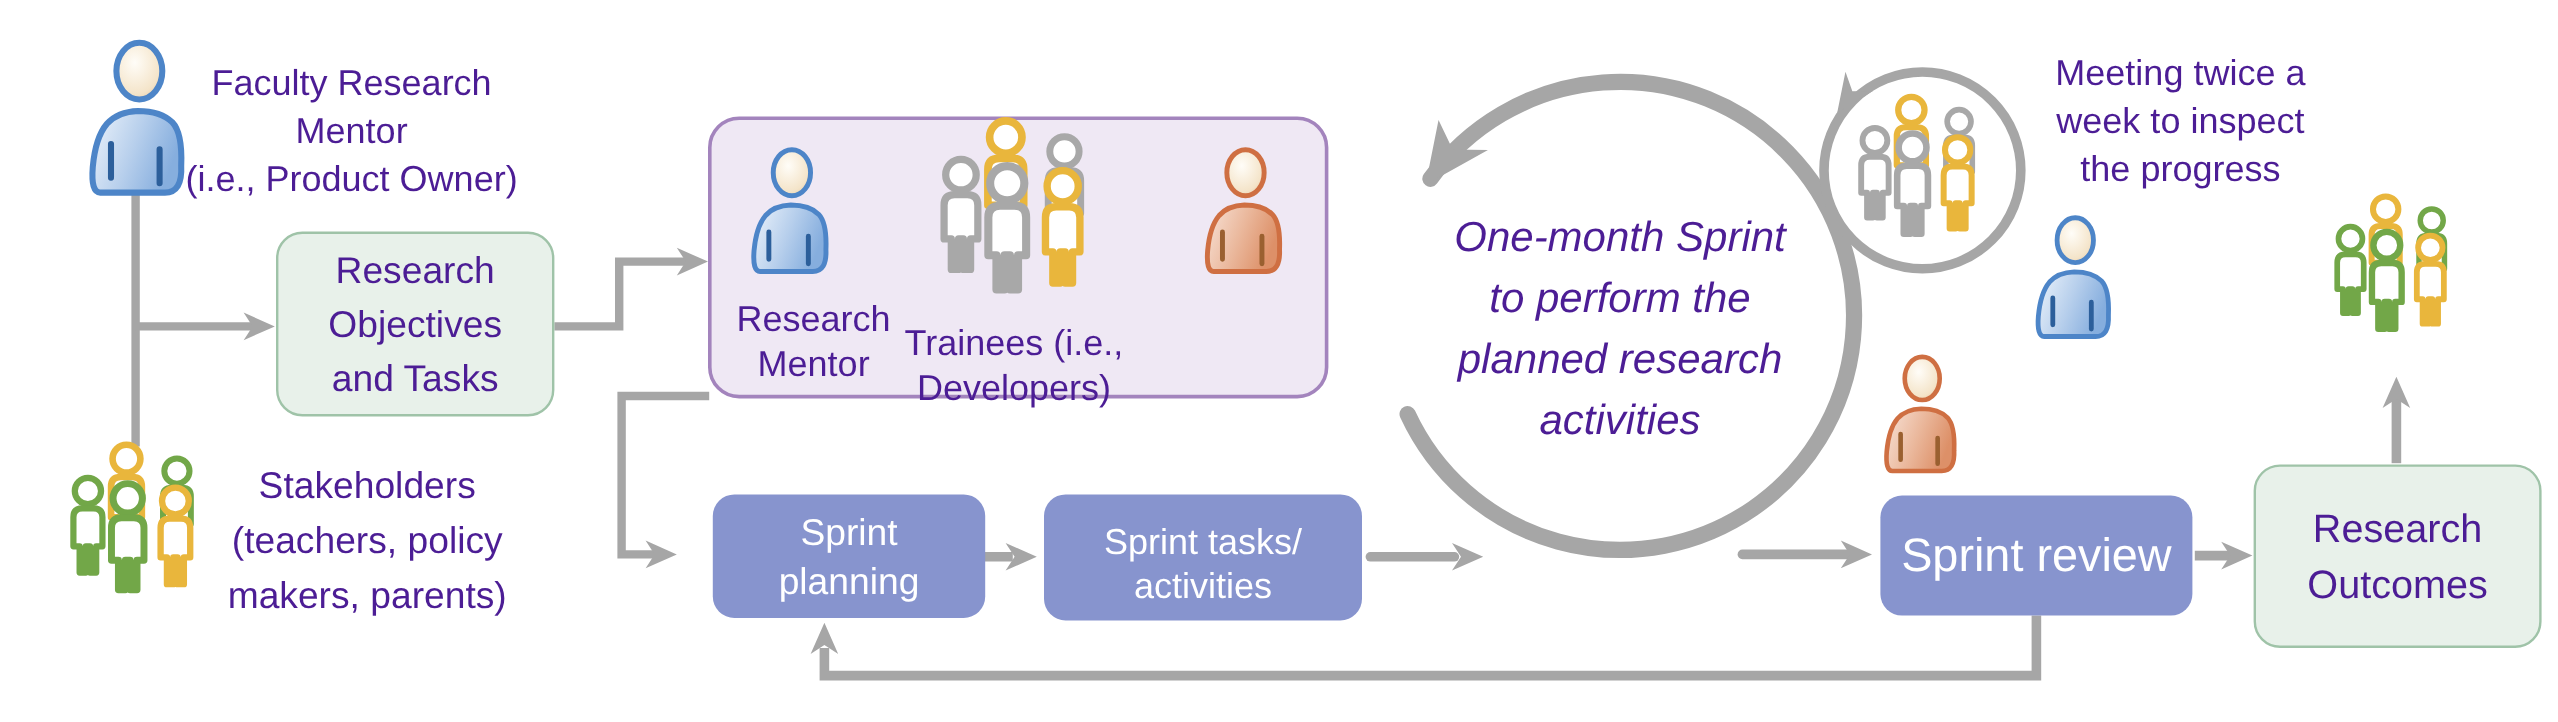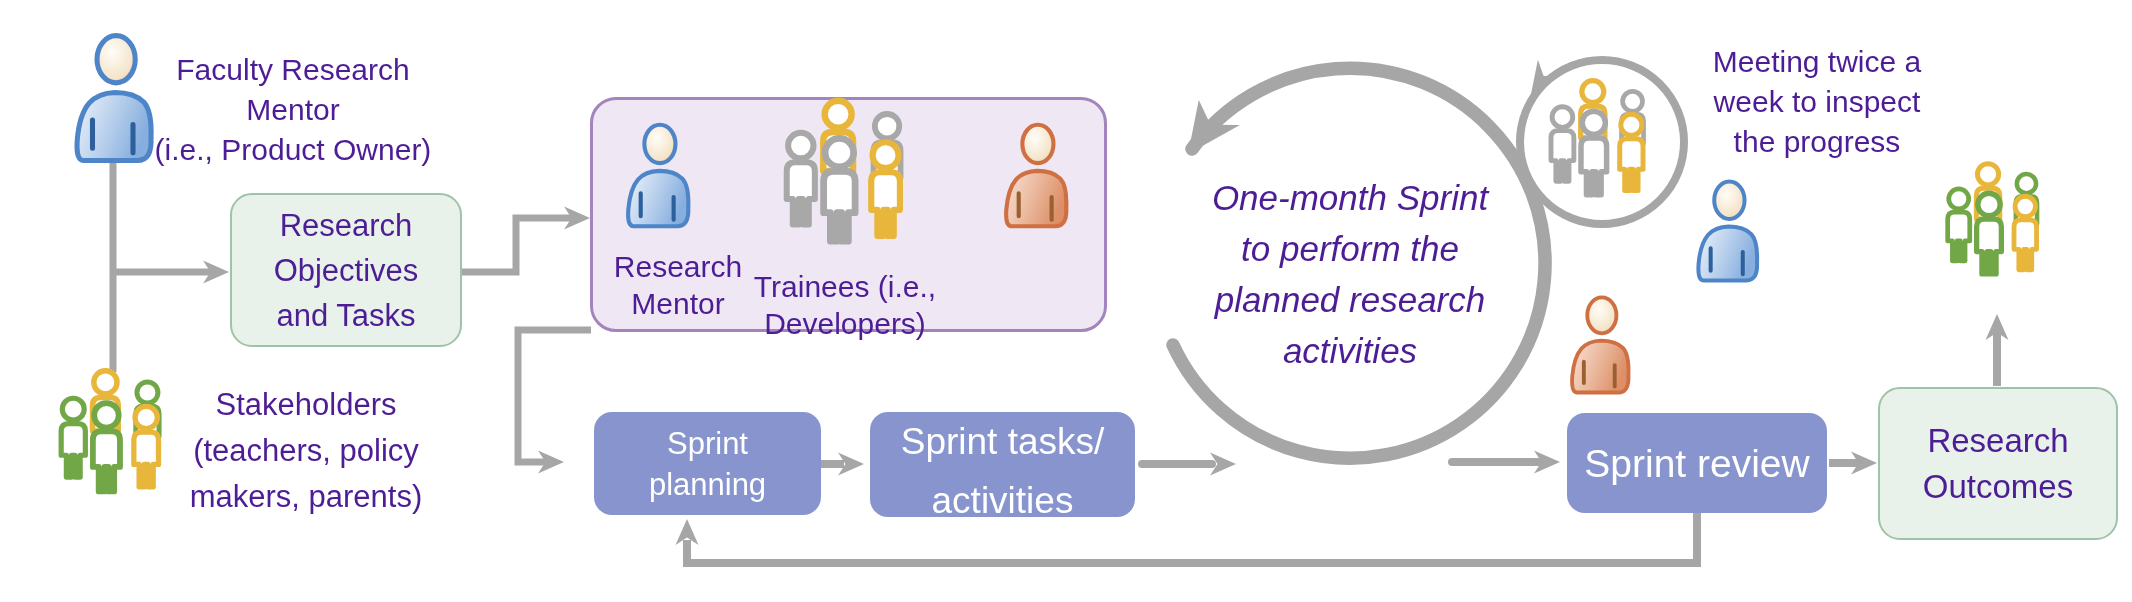--- a/index.html
+++ b/index.html
@@ -93,21 +93,21 @@
   </div>
 
   <div class="box box-purple" style="left:590px;top:97px;width:517px;height:235px;"></div>
 
   <div class="box box-blue" style="left:573px;top:412px;width:227px;height:103px;margin-left:21px;">
     <div class="t" style="font-size:31px;line-height:41px;">Sprint
 planning</div>
   </div>
 
   <div class="box box-blue" style="left:870px;top:412px;width:265px;height:105px;">
-    <div class="t" style="font-size:37px;line-height:59px;margin-top:12px;">Sprint tasks/
+    <div class="t" style="font-size:30px;line-height:36px;margin-top:12px;">Sprint tasks/
 activities</div>
   </div>
 
   <div class="box box-blue" style="left:1567px;top:413px;width:260px;height:100px;">
     <div class="t" style="font-size:39px;line-height:41px;">Sprint review</div>
   </div>
 
   <div class="box box-green" style="left:1878px;top:387px;width:240px;height:153px;">
     <div class="t" style="font-size:33px;line-height:46px;">Research
 Outcomes</div>

